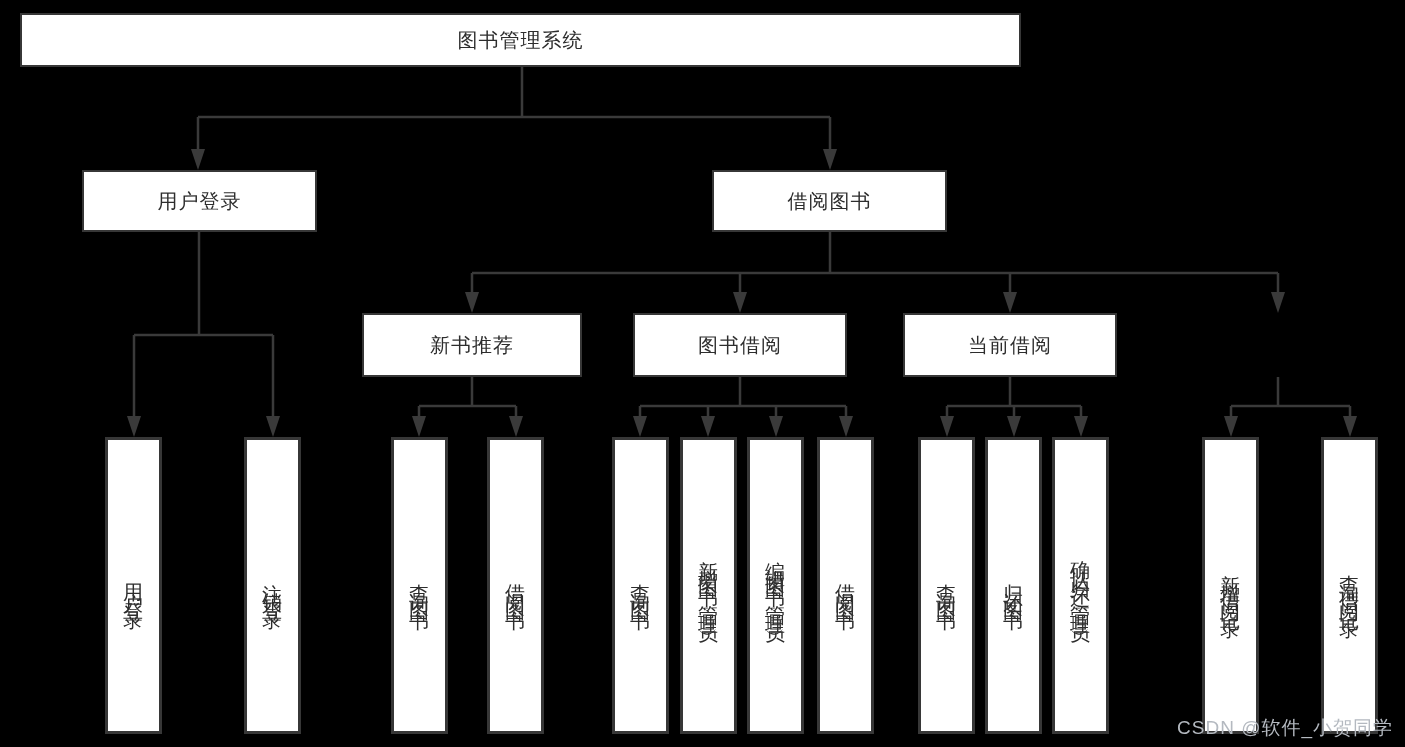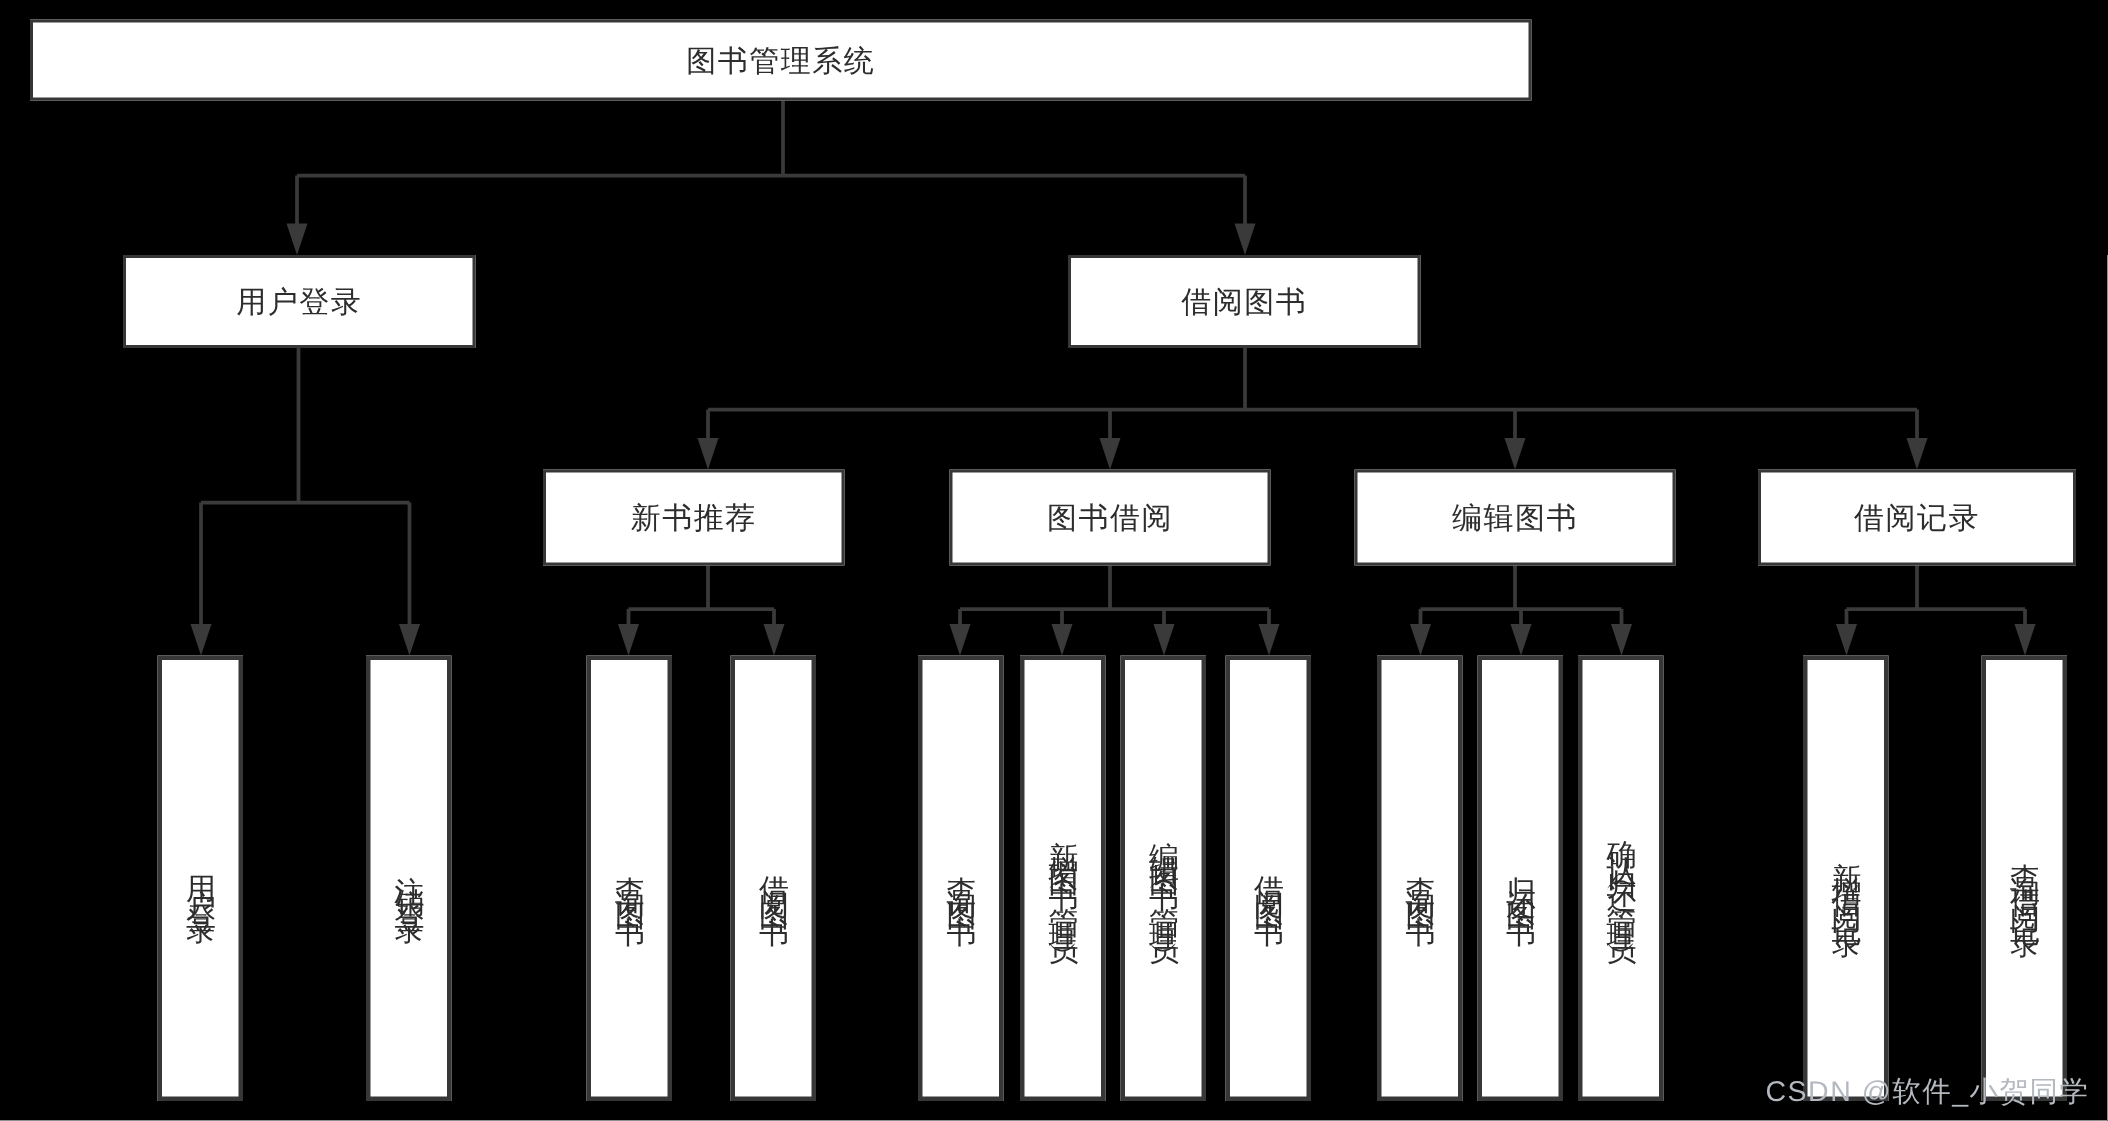--- a/index.html
+++ b/index.html
@@ -84,31 +84,28 @@
     <span>图书管理系统</span>
   </div>
 
   <div class="node" style="left:82px; top:170px; width:235px; height:62px;">
     <span>用户登录</span>
   </div>
   <div class="node" style="left:712px; top:170px; width:235px; height:62px;">
     <span>借阅图书</span>
   </div>
 
-  <div class="node" style="left:362px; top:313px; width:201px; height:64px;">
+  <div class="node" style="left:362px; top:313px; width:220px; height:64px;">
     <span>新书推荐</span>
   </div>
   <div class="node" style="left:633px; top:313px; width:214px; height:64px;">
     <span>图书借阅</span>
   </div>
   <div class="node" style="left:903px; top:313px; width:214px; height:64px;">
-    <span>编辑图书</span>
-  </div>
-  <div class="node" style="left:1172px; top:313px; width:212px; height:64px;">
-    <span>借阅记录</span>
+    <span>当前借阅</span>
   </div>
 
   <div class="node leaf" style="left:105px;">
     <span>用户登录</span>
   </div>
   <div class="node leaf" style="left:244px;">
     <span>注销登录</span>
   </div>
 
   <div class="node leaf" style="left:391px;">

